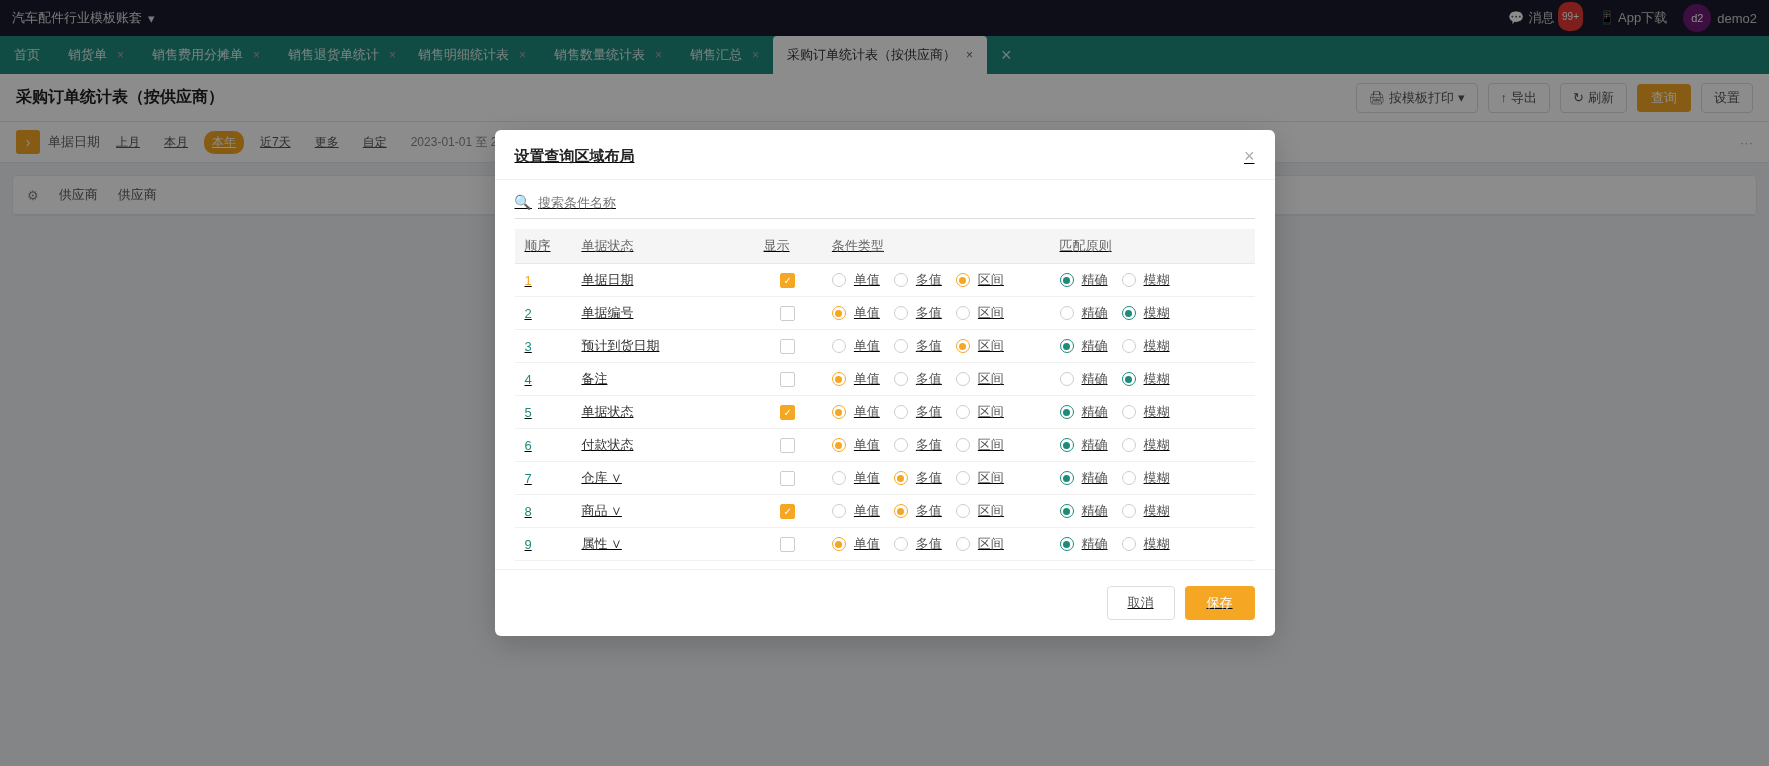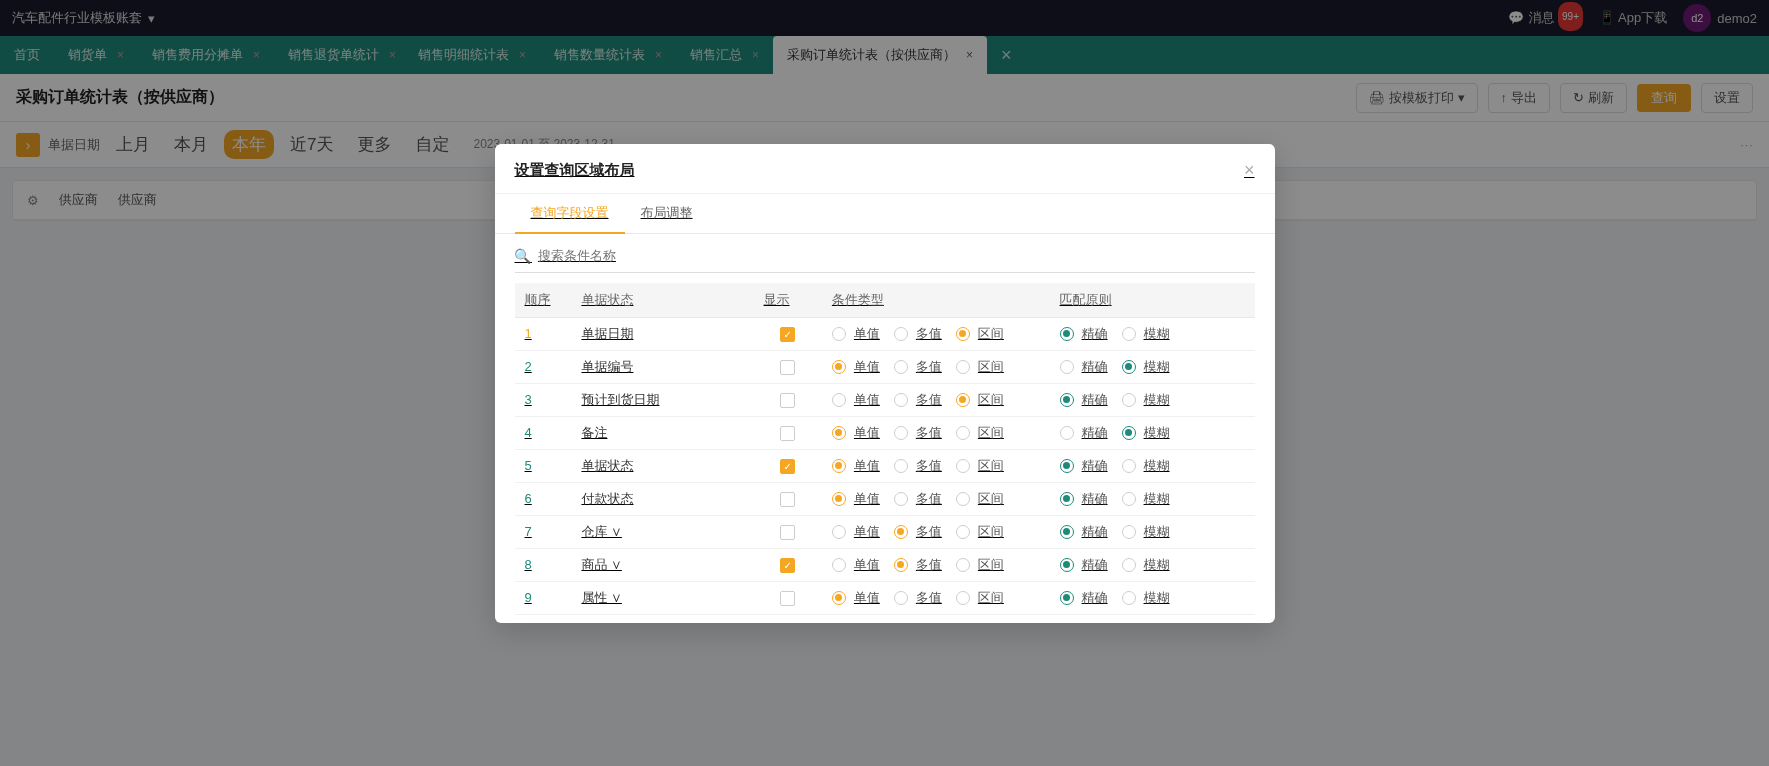--- a/index.html
+++ b/index.html
@@ -80,21 +80,21 @@
       padding: 8px 16px;
       display: flex;
       align-items: center;
       gap: 8px;
       border-bottom: 1px solid #e8e8e8;
     }
     .filter-toggle { background: #f5a623; color: white; border: none; width: 24px; height: 24px; border-radius: 3px; cursor: pointer; font-size: 14px; }
     .filter-label { color: #666; font-size: 13px; }
     .date-btn {
       padding: 3px 8px; border-radius: 3px; cursor: pointer; color: #555;
-      font-size: 17px; border: none; background: transparent;
+      font-size: 12px; border: none; background: transparent; text-decoration: underline;
     }
     .date-btn.active { background: #f5a623; color: white; border-radius: 10px; }
     .date-range { color: #888; font-size: 12px; margin-left: 8px; }
 
     
     .overlay {
       position: fixed; top: 0; left: 0; width: 100%; height: 100%;
       background: rgba(0,0,0,0.45); z-index: 100;
       display: flex; align-items: center; justify-content: center;
     }
@@ -344,28 +344,20 @@
 </div>
 
 <div class="overlay">
   <div class="dialog">
 
     <div class="dialog-header">
       <span class="dialog-title">设置查询区域布局</span>
       <button class="dialog-close">×</button>
     </div>
 
-    <div class="dialog-tabs">
-      <div class="dialog-tab active">
-        <span>查询字段设置</span>
-      </div>
-      <div class="dialog-tab">
-        <span>布局调整</span>
-      </div>
-    </div>
 
     <div class="dialog-body">
 
       <div class="search-bar">
         <span class="search-icon">🔍</span>
         <input type="text" style="border: none; outline: none; font-size: 13px; color: rgb(85, 85, 85); width: 220px; background: transparent;" placeholder="搜索条件名称">
       </div>
 
       <div class="table-scroll">
         <table class="field-table">
@@ -725,14 +717,18 @@
         <span>模糊</span>
       </label>
                   </div>
                 </td>
               </tr>
             </tbody>
         </table>
       </div>
     </div>
 
+    <div class="dialog-footer">
+      <button class="btn-cancel">取消</button>
+      <button class="btn-save">保存</button>
+    </div>
   </div>
 </div>
 
 </body></html>

